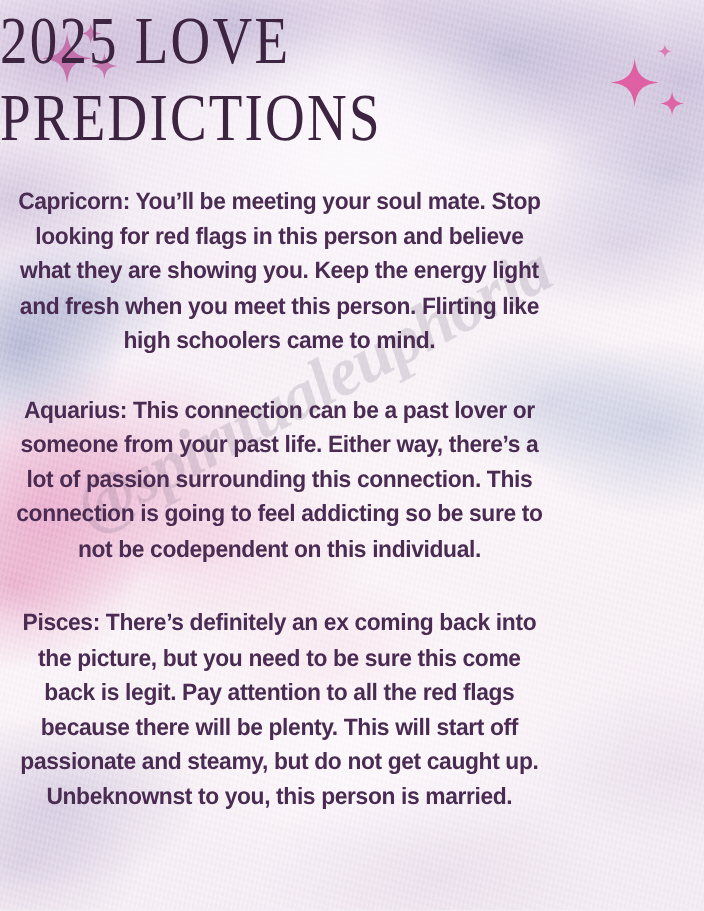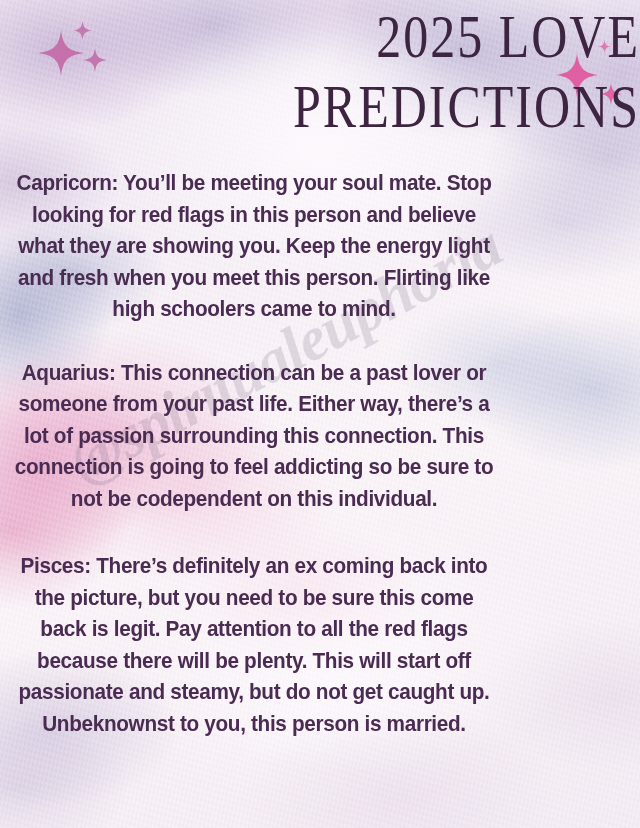--- a/index.html
+++ b/index.html
@@ -117,21 +117,21 @@
     width: 100%;
     height: 100%;
     box-sizing: border-box;
   }
 
   #title-block {
     position: absolute;
     top: 6px;
     left: 0;
     width: 100%;
-    text-align: right;
+    text-align: left;
   }
 
   .title-line {
     font-family: "Liberation Serif", serif;
     font-weight: 400;
     color: #3d2440;
     letter-spacing: 2px;
     line-height: 1.0;
     white-space: nowrap;
     transform: scaleY(1.22);

